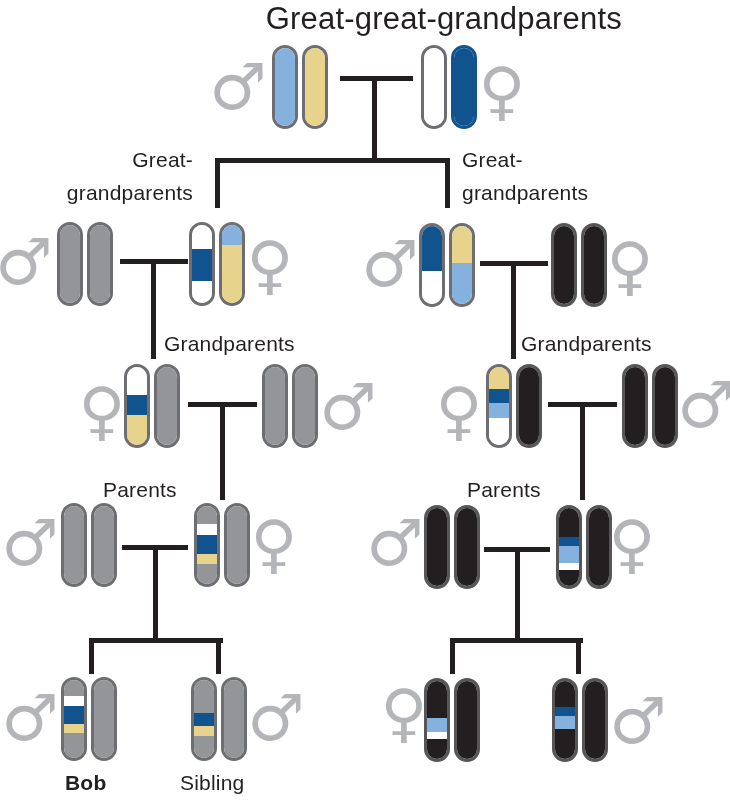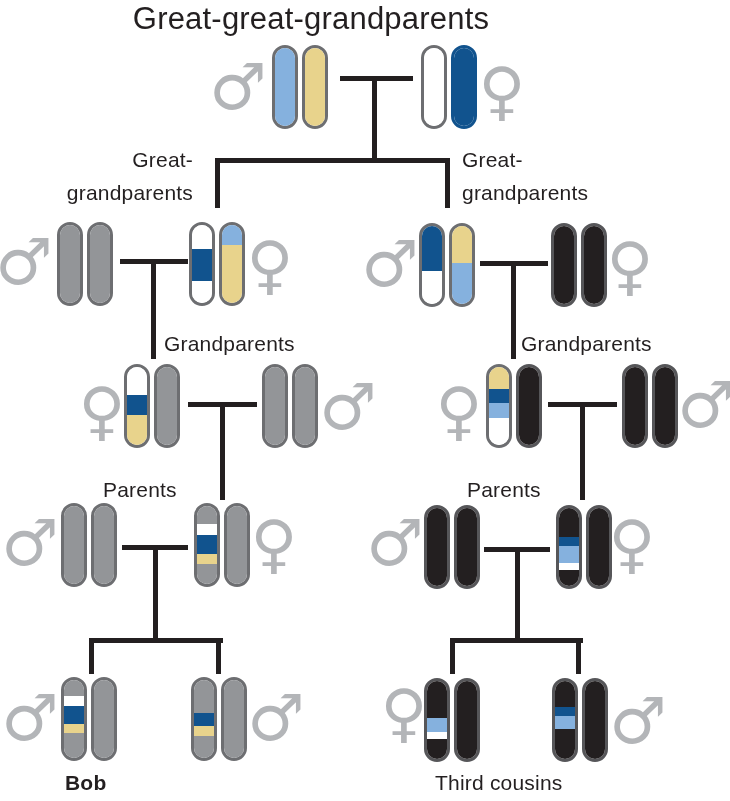--- a/index.html
+++ b/index.html
@@ -16,21 +16,21 @@
   .segment { width:100%; }
   .symbol {
     position:absolute; transform:translate(-50%,-52%);
     color:#b3b5b8; font-size:64px; line-height:1;
     font-family:"DejaVu Sans",sans-serif; user-select:none;
   }
   .lbl {
     position:absolute; color:#231f20; font-size:21px; line-height:33px;
     white-space:pre-line; letter-spacing:0.2px;
   }
-  #lbl-title { top:2px; left:0; width:622px; text-align:center; font-size:31px; }
+  #lbl-title { top:2px; left:0; width:622px; text-align:right; font-size:31px; }
   #lbl-ggp-left { top:143px; left:20px; width:173px; text-align:right; }
   #lbl-ggp-right { top:143px; left:462px; text-align:left; }
   #lbl-gp-left { top:327px; left:164px; }
   #lbl-gp-right { top:327px; left:521px; }
   #lbl-parents-left { top:473px; left:103px; }
   #lbl-parents-right { top:473px; left:467px; }
   #lbl-bob { top:766px; left:65px; font-weight:700; }
   #lbl-sibling { top:766px; left:180px; }
   #lbl-cousins { top:766px; left:435px; }
 </style>
@@ -41,21 +41,21 @@
   <div class="lbl" id="lbl-title">Great-great-grandparents</div>
   <div class="lbl" id="lbl-ggp-left">Great-
 grandparents</div>
   <div class="lbl" id="lbl-ggp-right">Great-
 grandparents</div>
   <div class="lbl" id="lbl-gp-left">Grandparents</div>
   <div class="lbl" id="lbl-gp-right">Grandparents</div>
   <div class="lbl" id="lbl-parents-left">Parents</div>
   <div class="lbl" id="lbl-parents-right">Parents</div>
   <div class="lbl" id="lbl-bob">Bob</div>
-  <div class="lbl" id="lbl-cousins">Third cousins</div>
+  <div class="lbl" id="lbl-sibling">Sibling</div>
 <div class="line" style="left: 340px; top: 76px; width: 73px; height: 5px; background: rgb(35, 31, 32);"></div>
     <div class="line" style="left: 372px; top: 76px; width: 5px; height: 87px; background: rgb(35, 31, 32);"></div>
     <div class="line" style="left: 215px; top: 158px; width: 235px; height: 5px; background: rgb(35, 31, 32);"></div>
     <div class="line" style="left: 215px; top: 158px; width: 5px; height: 50px; background: rgb(35, 31, 32);"></div>
     <div class="line" style="left: 445px; top: 158px; width: 5px; height: 50px; background: rgb(35, 31, 32);"></div>
     <div class="line" style="left: 120px; top: 259px; width: 68px; height: 5px; background: rgb(35, 31, 32);"></div>
     <div class="line" style="left: 151px; top: 259px; width: 5px; height: 100px; background: rgb(35, 31, 32);"></div>
     <div class="line" style="left: 480px; top: 261px; width: 68px; height: 5px; background: rgb(35, 31, 32);"></div>
     <div class="line" style="left: 511px; top: 261px; width: 5px; height: 98px; background: rgb(35, 31, 32);"></div>
     <div class="line" style="left: 188px; top: 402px; width: 69px; height: 5px; background: rgb(35, 31, 32);"></div>

